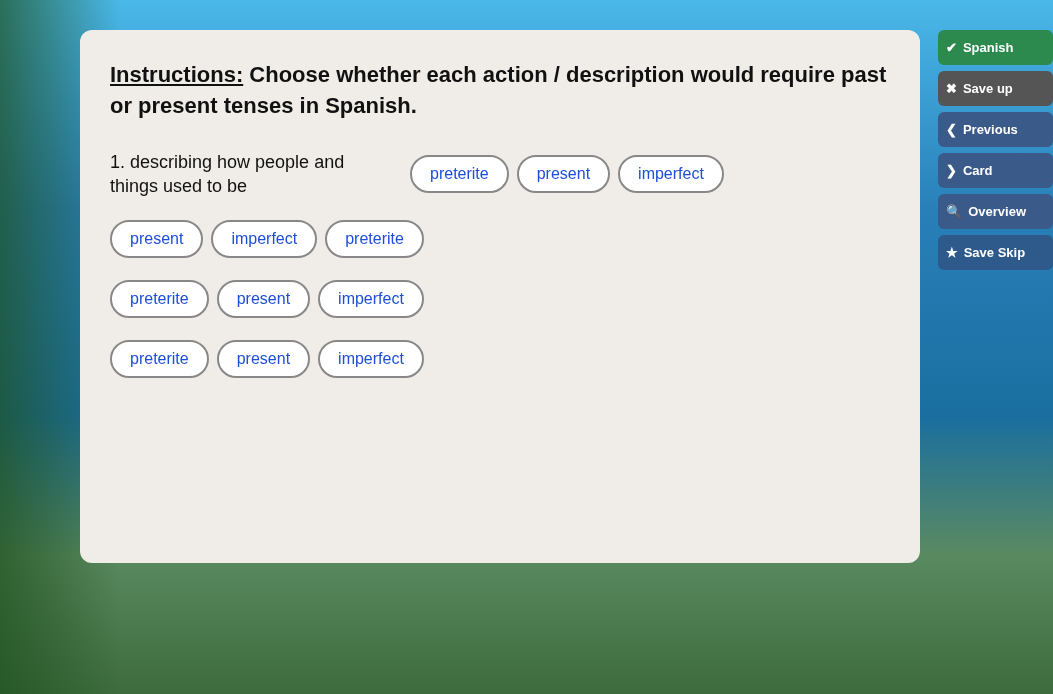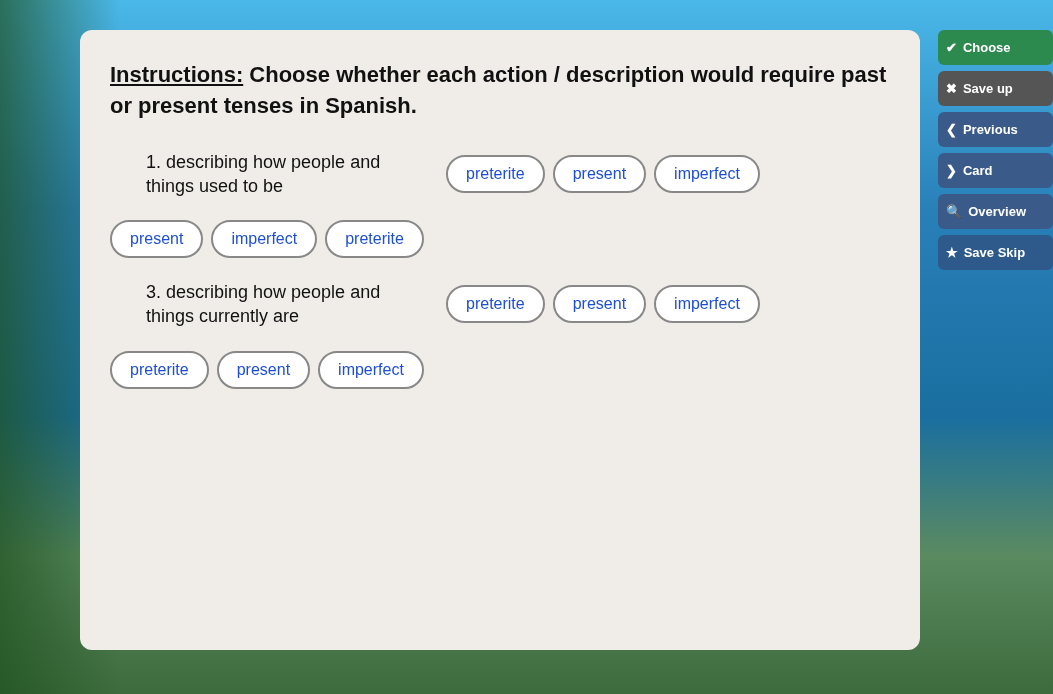--- a/index.html
+++ b/index.html
@@ -25,21 +25,21 @@
       width: 120px;
       height: 694px;
       background: linear-gradient(90deg, rgba(30,80,30,0.7) 0%, transparent 100%);
     }
 
     .main-card {
       position: absolute;
       top: 30px;
       left: 80px;
       width: 840px;
-      height: 620px;
+      height: 533px;
       background: #f0ede8;
       border-radius: 12px;
       padding: 30px 30px 20px 30px;
     }
 
     .instructions {
       font-size: 22px;
       font-weight: bold;
       line-height: 1.4;
       color: #111;
@@ -56,21 +56,20 @@
       margin-bottom: 22px;
       gap: 20px;
     }
 
     .question-text {
       font-size: 18px;
       color: #111;
       width: 280px;
       flex-shrink: 0;
       line-height: 1.35;
-      margin-left: 36px;
     }
 
     .options {
       display: flex;
       gap: 8px;
       align-items: center;
     }
 
     .option-btn {
       border: 2px solid #888;
@@ -159,43 +158,40 @@
 
   <div class="question-row">
     <div class="options">
       <button class="option-btn">present</button>
       <button class="option-btn">imperfect</button>
       <button class="option-btn">preterite</button>
     </div>
   </div>
 
   <div class="question-row">
-    <div class="question-text">
-      <span>3. describing how people and things currently are</span>
-    </div>
     <div class="options">
       <button class="option-btn">preterite</button>
       <button class="option-btn">present</button>
       <button class="option-btn">imperfect</button>
     </div>
   </div>
 
   <div class="question-row">
     <div class="options">
       <button class="option-btn">preterite</button>
       <button class="option-btn">present</button>
       <button class="option-btn">imperfect</button>
     </div>
   </div>
 </div>
 
 <div class="sidebar">
   <button class="sidebar-btn btn-submit">
     <span class="icon">✔</span>
-    <span>Choose</span>
+    <span>Spanish</span>
   </button>
   <button class="sidebar-btn btn-giveup">
     <span class="icon">✖</span>
     <span>Save up</span>
   </button>
   <button class="sidebar-btn btn-previous">
     <span class="icon">❮</span>
     <span>Previous</span>
   </button>
   <button class="sidebar-btn btn-skip">

